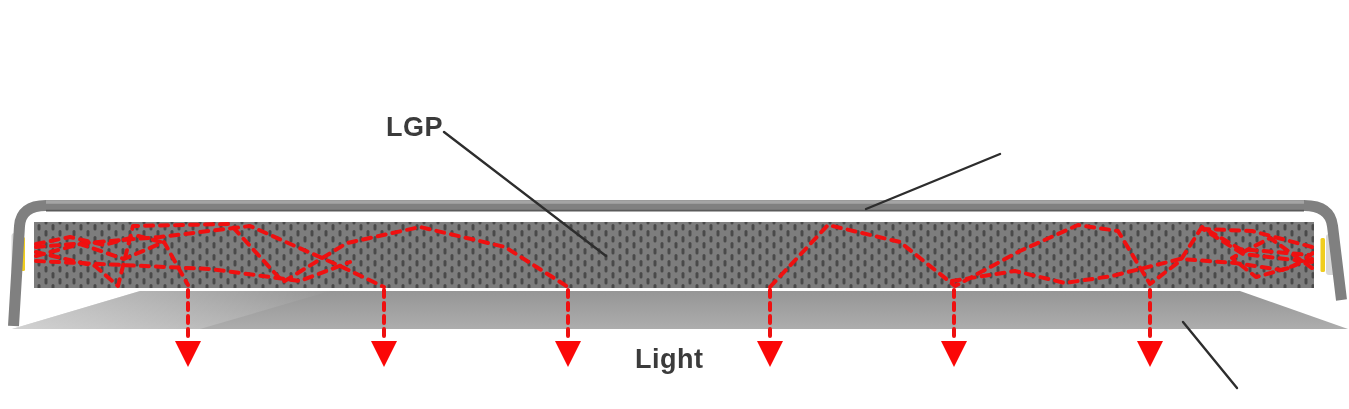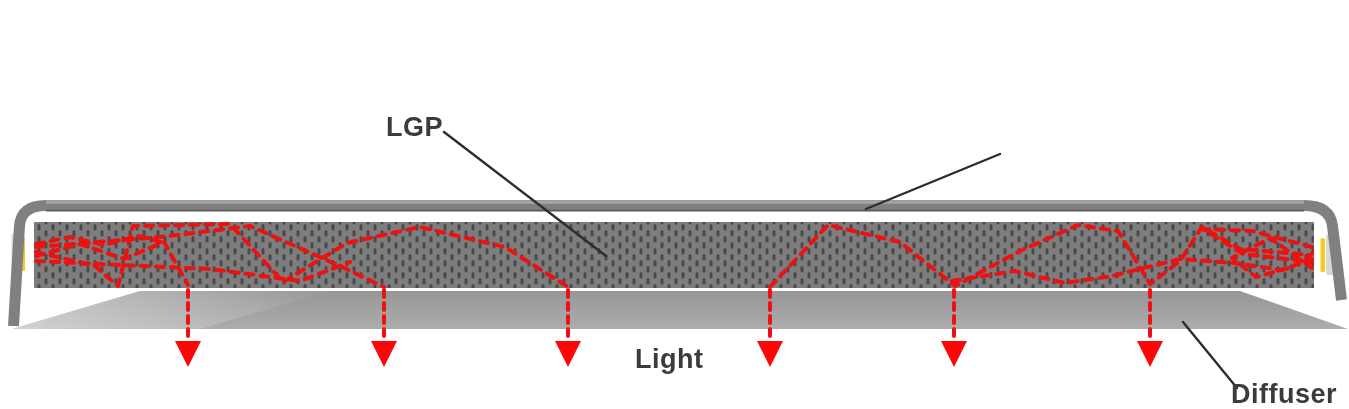--- a/index.html
+++ b/index.html
@@ -109,15 +109,14 @@
 
     <g stroke="#2d2d2d" stroke-width="2.4" stroke-linecap="round" fill="none">
       <path d="M444,132 L606,256"></path>
       <path d="M1000,154 L866,209"></path>
       <path d="M1237,388 L1183,322"></path>
     </g>
   </svg>
 
   <div class="diagram-label" id="lgp-label">LGP</div>
   <div class="diagram-label" id="light-label">Light</div>
-  <div class="diagram-label" id="diffuser-label">Diffuser</div>
 
 </div>
 
 </body></html>

